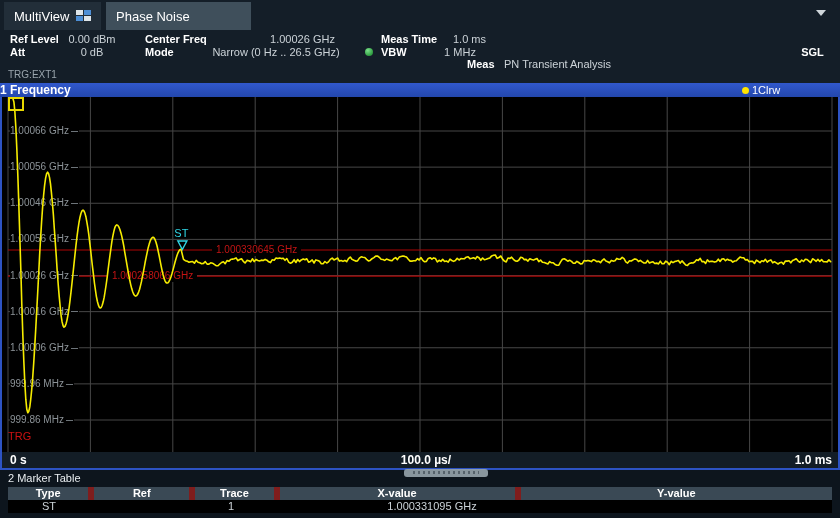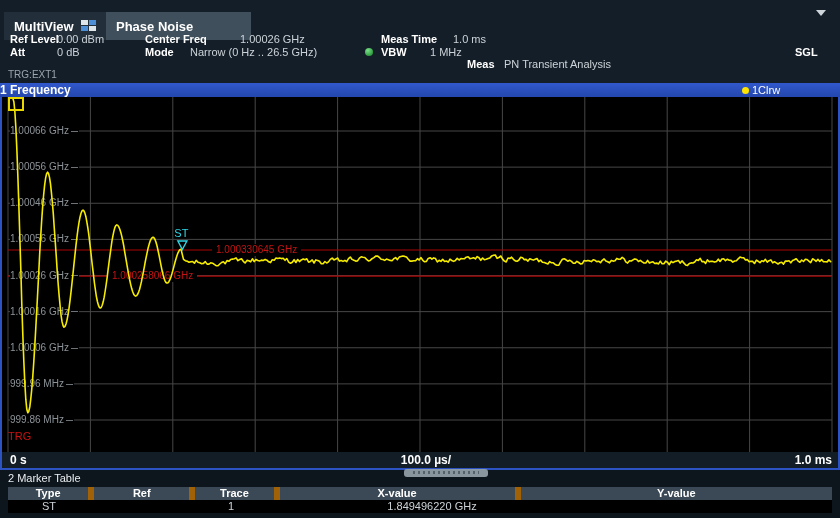--- a/index.html
+++ b/index.html
@@ -1,31 +1,31 @@
 <!DOCTYPE html>
 <html><head>
 <meta charset="utf-8">
 <style>
   html,body{margin:0;padding:0}
   body{width:840px;height:518px;background:#0a1118;font-family:"Liberation Sans",sans-serif;
        position:relative;overflow:hidden;color:#fff;-webkit-font-smoothing:antialiased}
   .abs{position:absolute}
   
   .topbar{left:0;top:0;width:840px;height:83px;background:#141e28}
-  .tab{top:12px;height:28px;display:flex;align-items:center;gap:7px;padding:0 10px;
-       font-size:13px;font-weight:bold;color:#fff}
+  .tab{top:2px;height:28px;display:flex;align-items:center;gap:7px;padding:0 10px;
+       font-size:13px;font-weight:normal;color:#fff}
   .tab-mv{left:4px;background:#222e39}
   .tab-pn{left:106px;background:#3f4f5b;width:125px}
   .gridicon{width:15px;height:12px;display:grid;grid-template-columns:7px 7px;grid-template-rows:5px 5px;gap:1px}
   .gridicon i{display:block}
   .caret{left:816px;top:10px;width:0;height:0;border-left:5px solid transparent;
          border-right:5px solid transparent;border-top:6px solid #cfd6db}
   .hlab{font-size:11px;font-weight:bold;color:#fff;white-space:nowrap}
   .hval{font-size:11px;color:#ccd3d8;white-space:nowrap}
-  .r{text-align:left}
+  .r{text-align:center}
   .led{left:365px;top:48px;width:8px;height:8px;border-radius:50%;
        background:radial-gradient(circle at 35% 30%,#7be08a,#2f9e41 70%)}
   .trg-ext{left:8px;top:69px;font-size:10px;color:#9aa5ad}
   
   .win1{left:0;top:83px;width:840px;height:387px;border:2px solid #2d53c3;border-top:none;
         box-sizing:border-box;background:#000}
   .w1title{left:0;top:83px;width:840px;height:14px;background:linear-gradient(#3158cc,#2347ad);
            font-size:12px;font-weight:bold;color:#fff;line-height:14px;box-sizing:border-box}
   .clrw{left:742px;top:83px;height:14px;display:flex;align-items:center;gap:3px;font-size:11px;color:#fff}
   .clrw .dot{width:7px;height:7px;border-radius:50%;background:#ffe400}
@@ -41,21 +41,21 @@
   .axisbar{left:2px;top:452px;width:836px;height:16px;background:#131d26;font-size:12px;
            font-weight:bold;color:#fff;z-index:5}
   .axisbar span{position:absolute;top:1px;line-height:14px}
   .splitter{left:404px;top:469px;width:84px;height:8px;background:#97a4ad;border-radius:3px;
             opacity:.9;z-index:6}
   .splitter i{display:block;height:3px;margin:2px 9px;
               background:repeating-linear-gradient(90deg,#5f6b74 0 2px,transparent 2px 5px)}
   
   .win2{left:0;top:470px;width:840px;height:48px;background:#0d151d}
   .w2title{left:8px;top:471px;font-size:11px;color:#e9edf0;line-height:15px}
-  .mt-head{left:8px;top:487px;width:824px;height:13px;display:flex;gap:6px;background:#a16207}
+  .mt-head{left:8px;top:487px;width:824px;height:13px;display:flex;gap:6px;background:#7f1d1d}
   .mt-head .cell{background:#3a4955;font-size:11px;font-weight:bold;color:#fff;text-align:center;line-height:13px}
   .mt-row{left:8px;top:500px;width:824px;height:13px;display:flex;gap:2px;background:#000}
   .mt-row .cell{font-size:11px;color:#ccd3d8;text-align:center;line-height:13px}
   .c0{width:82px}.c1{width:97px}.c2{width:80px}.c3{width:240px}.c4{width:318px}
 </style>
 </head>
 <body>
 
 <div class="abs topbar"></div>
 
@@ -169,14 +169,14 @@
   <div class="cell c0">Type</div>
   <div class="cell c1">Ref</div>
   <div class="cell c2">Trace</div>
   <div class="cell c3">X-value</div>
   <div class="cell c4">Y-value</div>
 </div>
 <div class="abs mt-row">
   <div class="cell c0">ST</div>
   <div class="cell c1"></div>
   <div class="cell c2">1</div>
-  <div class="cell c4">1.849496220 GHz</div>
+  <div class="cell c4">1.000331095 GHz</div>
 </div>
 
 </body></html>

